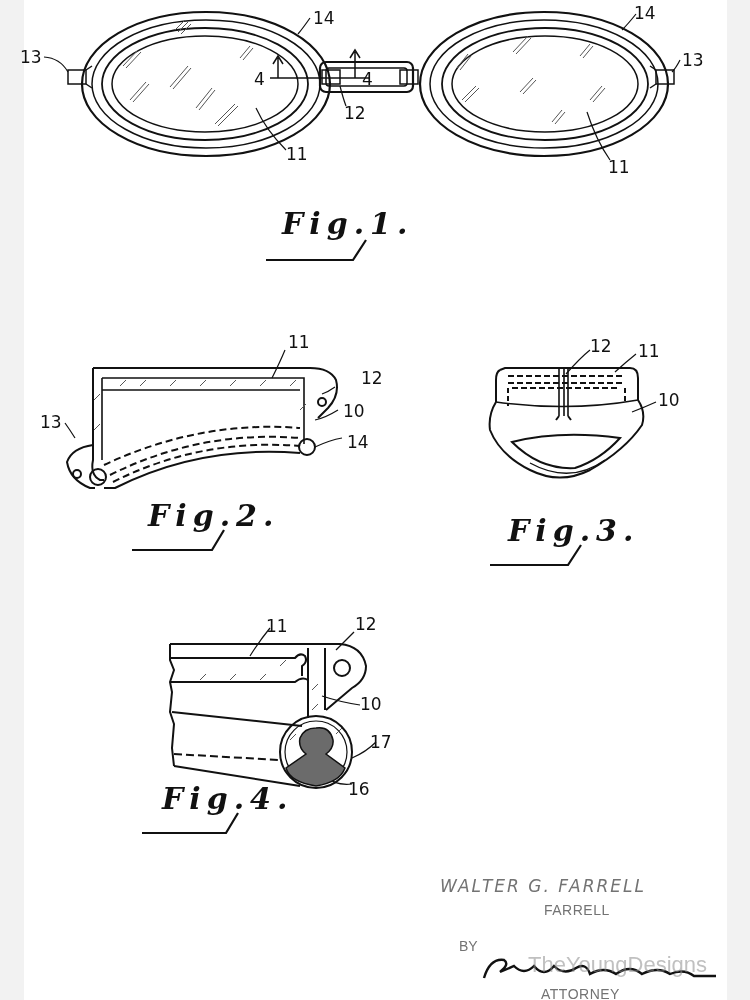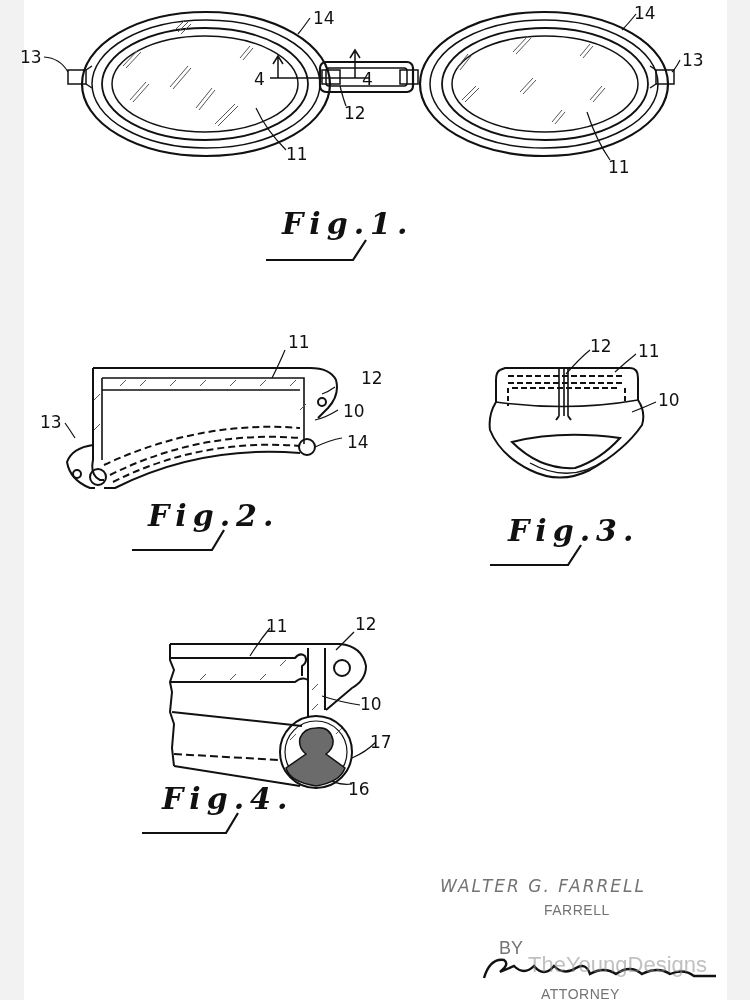--- a/index.html
+++ b/index.html
@@ -5,21 +5,21 @@
   html, body { margin:0; padding:0; }
   body { width:750px; height:1000px; background:#f2f2f2; position:relative; overflow:hidden;
          font-family:"Liberation Sans", sans-serif; }
   .sheet { position:absolute; left:24px; top:0; width:703px; height:1000px; background:#ffffff; }
   svg.fig { position:absolute; overflow:visible; }
   .lbl { font-family:"DejaVu Sans", sans-serif; font-size:17px; fill:#111; }
   .cap { font-family:"DejaVu Serif", serif; font-style:italic; font-weight:bold; font-size:30px; fill:#111; letter-spacing:6px; }
   .t { position:absolute; color:#737373; white-space:nowrap; }
   .inventor-name { left:440px; top:876px; font-size:17px; font-style:italic; letter-spacing:2px; font-family:"DejaVu Sans", sans-serif; }
   .inventor-role { left:544px; top:902px; font-size:14px; letter-spacing:0.5px; }
-  .by { left:499px; top:938px; font-size:18px; }
+  .by { left:459px; top:938px; font-size:14px; }
   .attorney-role { left:541px; top:986px; font-size:14px; letter-spacing:0.5px; }
   .watermark { left:528px; top:952px; font-size:22px; color:rgba(140,140,140,0.55); letter-spacing:0px;text-align:center; }
   .signature { position:absolute; left:480px; top:952px; }
 </style>
 </head>
 <body>
 
 <div class="sheet"></div>
 
 <svg class="fig" style="left:0;top:0" width="750" height="200" viewBox="0 0 750 200">

